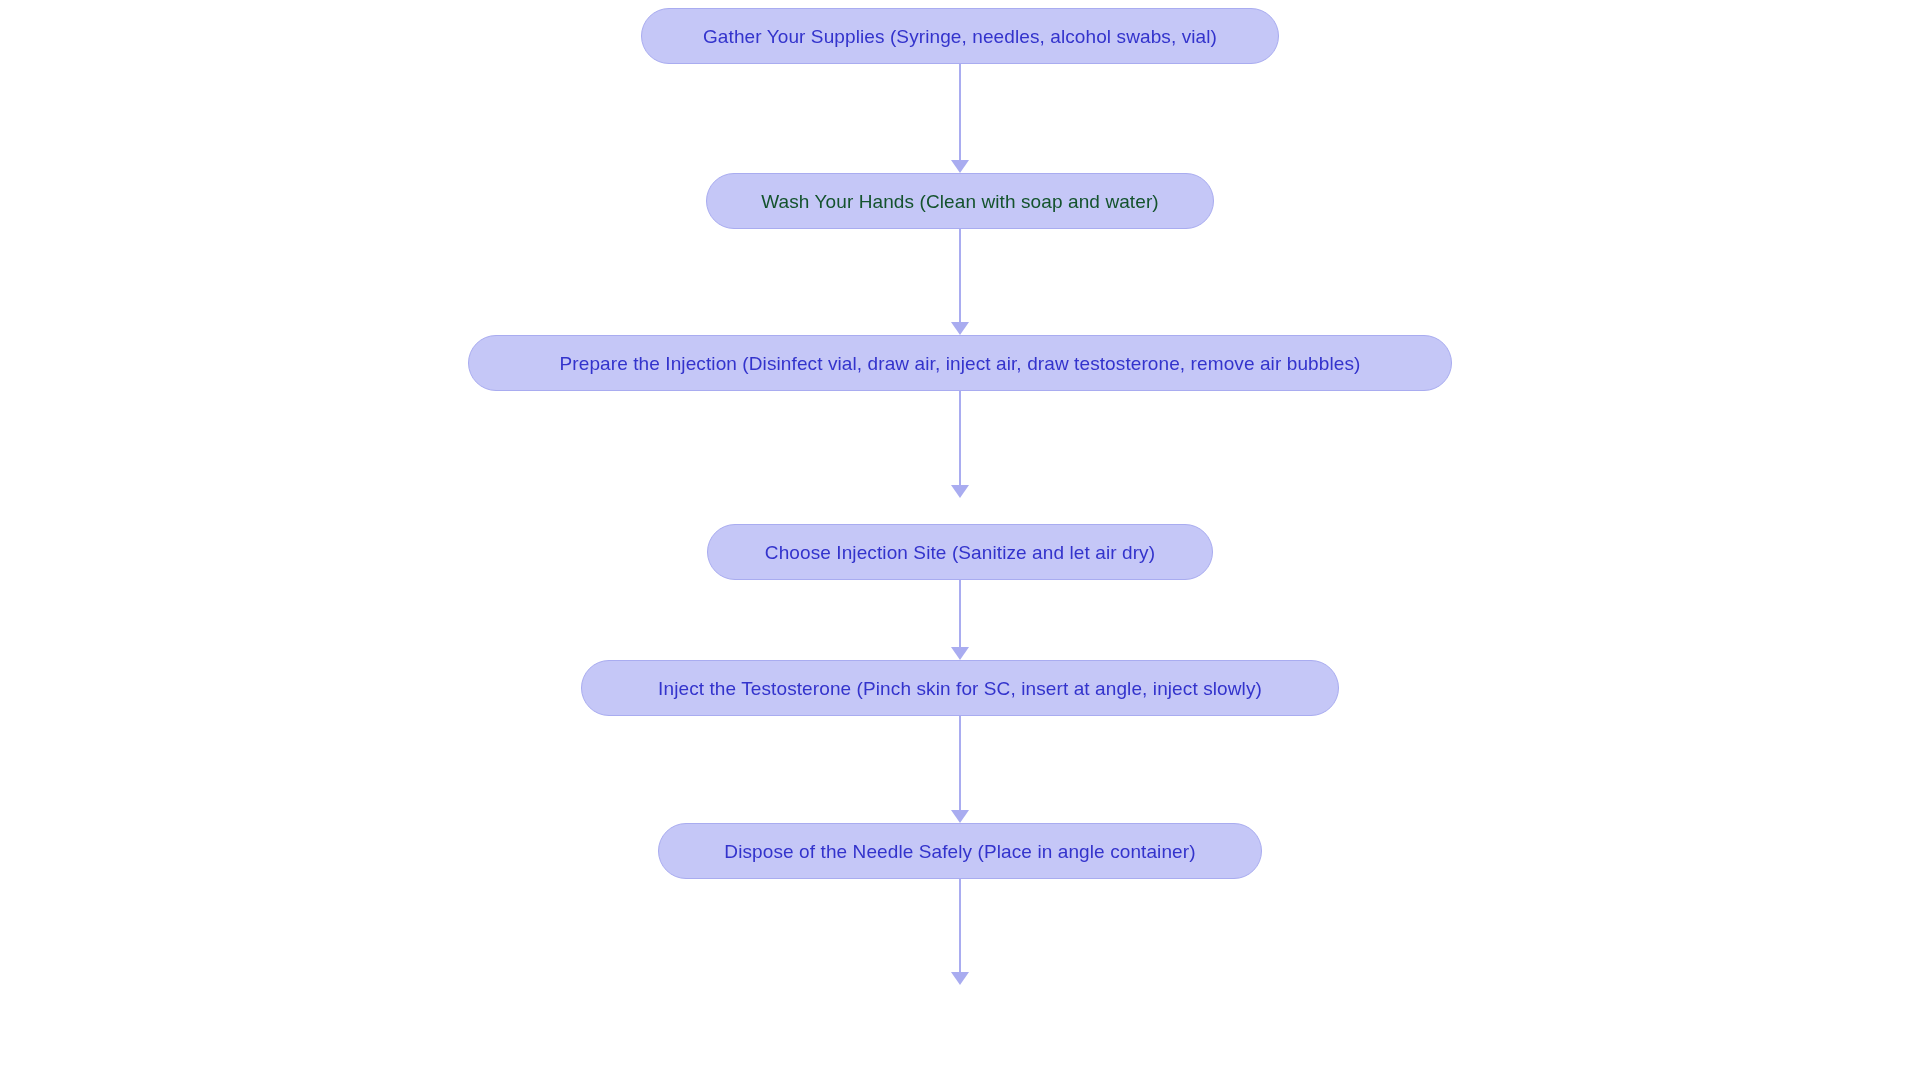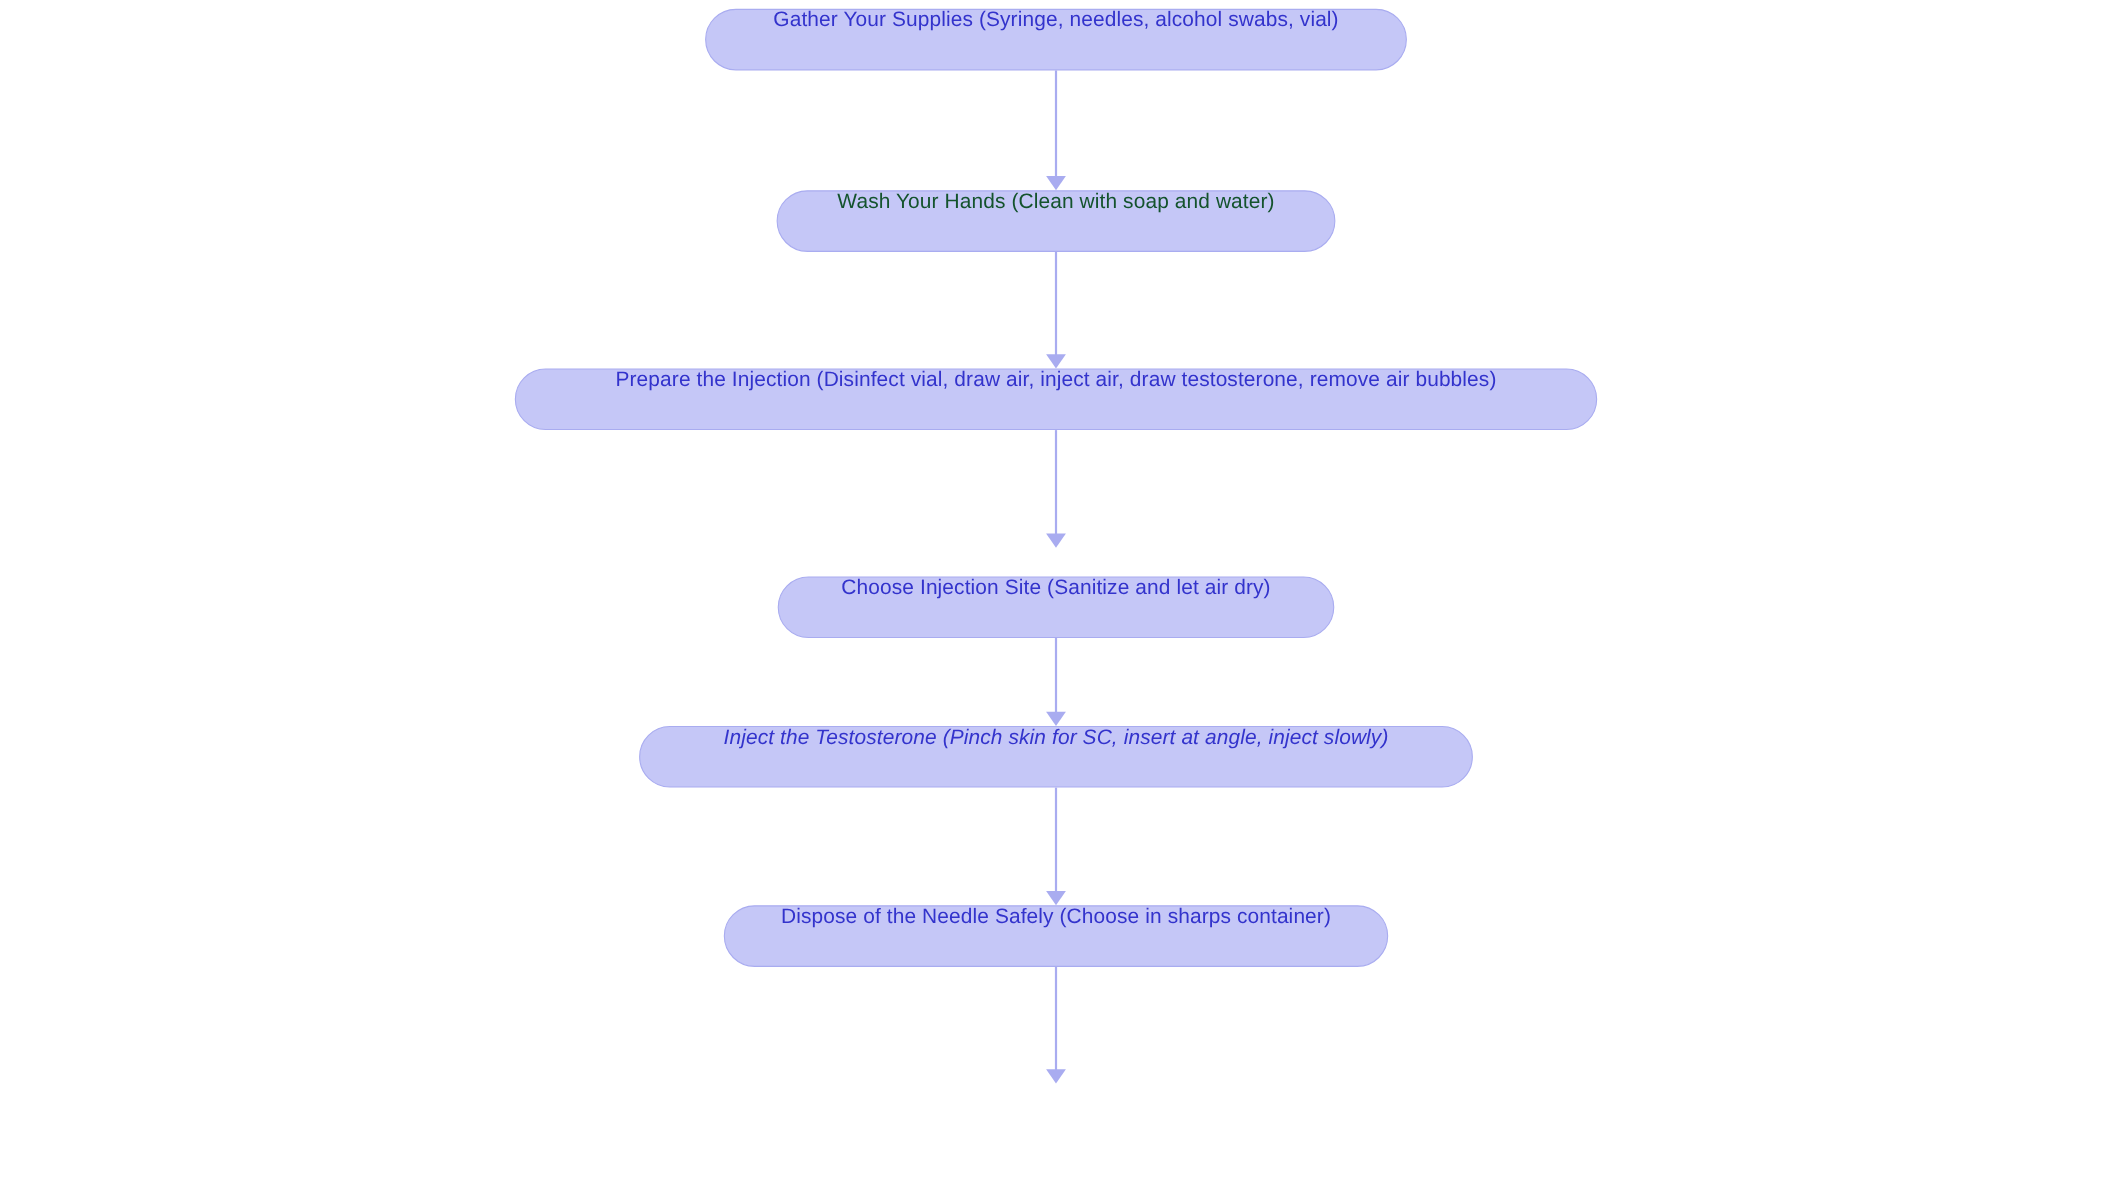--- a/index.html
+++ b/index.html
@@ -22,20 +22,21 @@
     background: #ffffff;
   }
 
   .node {
     position: absolute;
     left: 50%;
     transform: translateX(-50%);
     box-sizing: border-box;
     height: 56px;
     display: flex;
+    align-items: center;
     justify-content: center;
     background: #c5c7f7;
     border: 1.5px solid #a9acf0;
     border-radius: 999px;
     color: #3333cc;
     font-family: "Liberation Sans", sans-serif;
     font-size: 19px;
     font-weight: 400;
     letter-spacing: 0.1px;
     white-space: nowrap;
@@ -109,19 +110,19 @@
     </div>
     <div class="node" style="top: 173px; width: 508px; background: rgb(197, 199, 247); border-color: rgb(169, 172, 240); color: #14532d;">
       <span class="node-label">Wash Your Hands (Clean with soap and water)</span>
     </div>
     <div class="node" style="top: 335px; width: 984px; background: rgb(197, 199, 247); border-color: rgb(169, 172, 240); color: rgb(51, 51, 204);">
       <span class="node-label">Prepare the Injection (Disinfect vial, draw air, inject air, draw testosterone, remove air bubbles)</span>
     </div>
     <div class="node" style="top: 524px; width: 506px; background: rgb(197, 199, 247); border-color: rgb(169, 172, 240); color: rgb(51, 51, 204);">
       <span class="node-label">Choose Injection Site (Sanitize and let air dry)</span>
     </div>
-    <div class="node" style="top: 660px; width: 758px; background: rgb(197, 199, 247); border-color: rgb(169, 172, 240); color: rgb(51, 51, 204); font-style: italic;">
+    <div class="node" style="top: 660px; width: 758px; background: rgb(197, 199, 247); border-color: rgb(169, 172, 240); color: rgb(51, 51, 204);">
       <span class="node-label">Inject the Testosterone (Pinch skin for SC, insert at angle, inject slowly)</span>
     </div>
     <div class="node" style="top: 823px; width: 604px; background: rgb(197, 199, 247); border-color: rgb(169, 172, 240); color: rgb(51, 51, 204);">
-      <span class="node-label">Dispose of the Needle Safely (Choose in sharps container)</span>
+      <span class="node-label">Dispose of the Needle Safely (Place in angle container)</span>
     </div>
   </div>
 
 </body></html>

